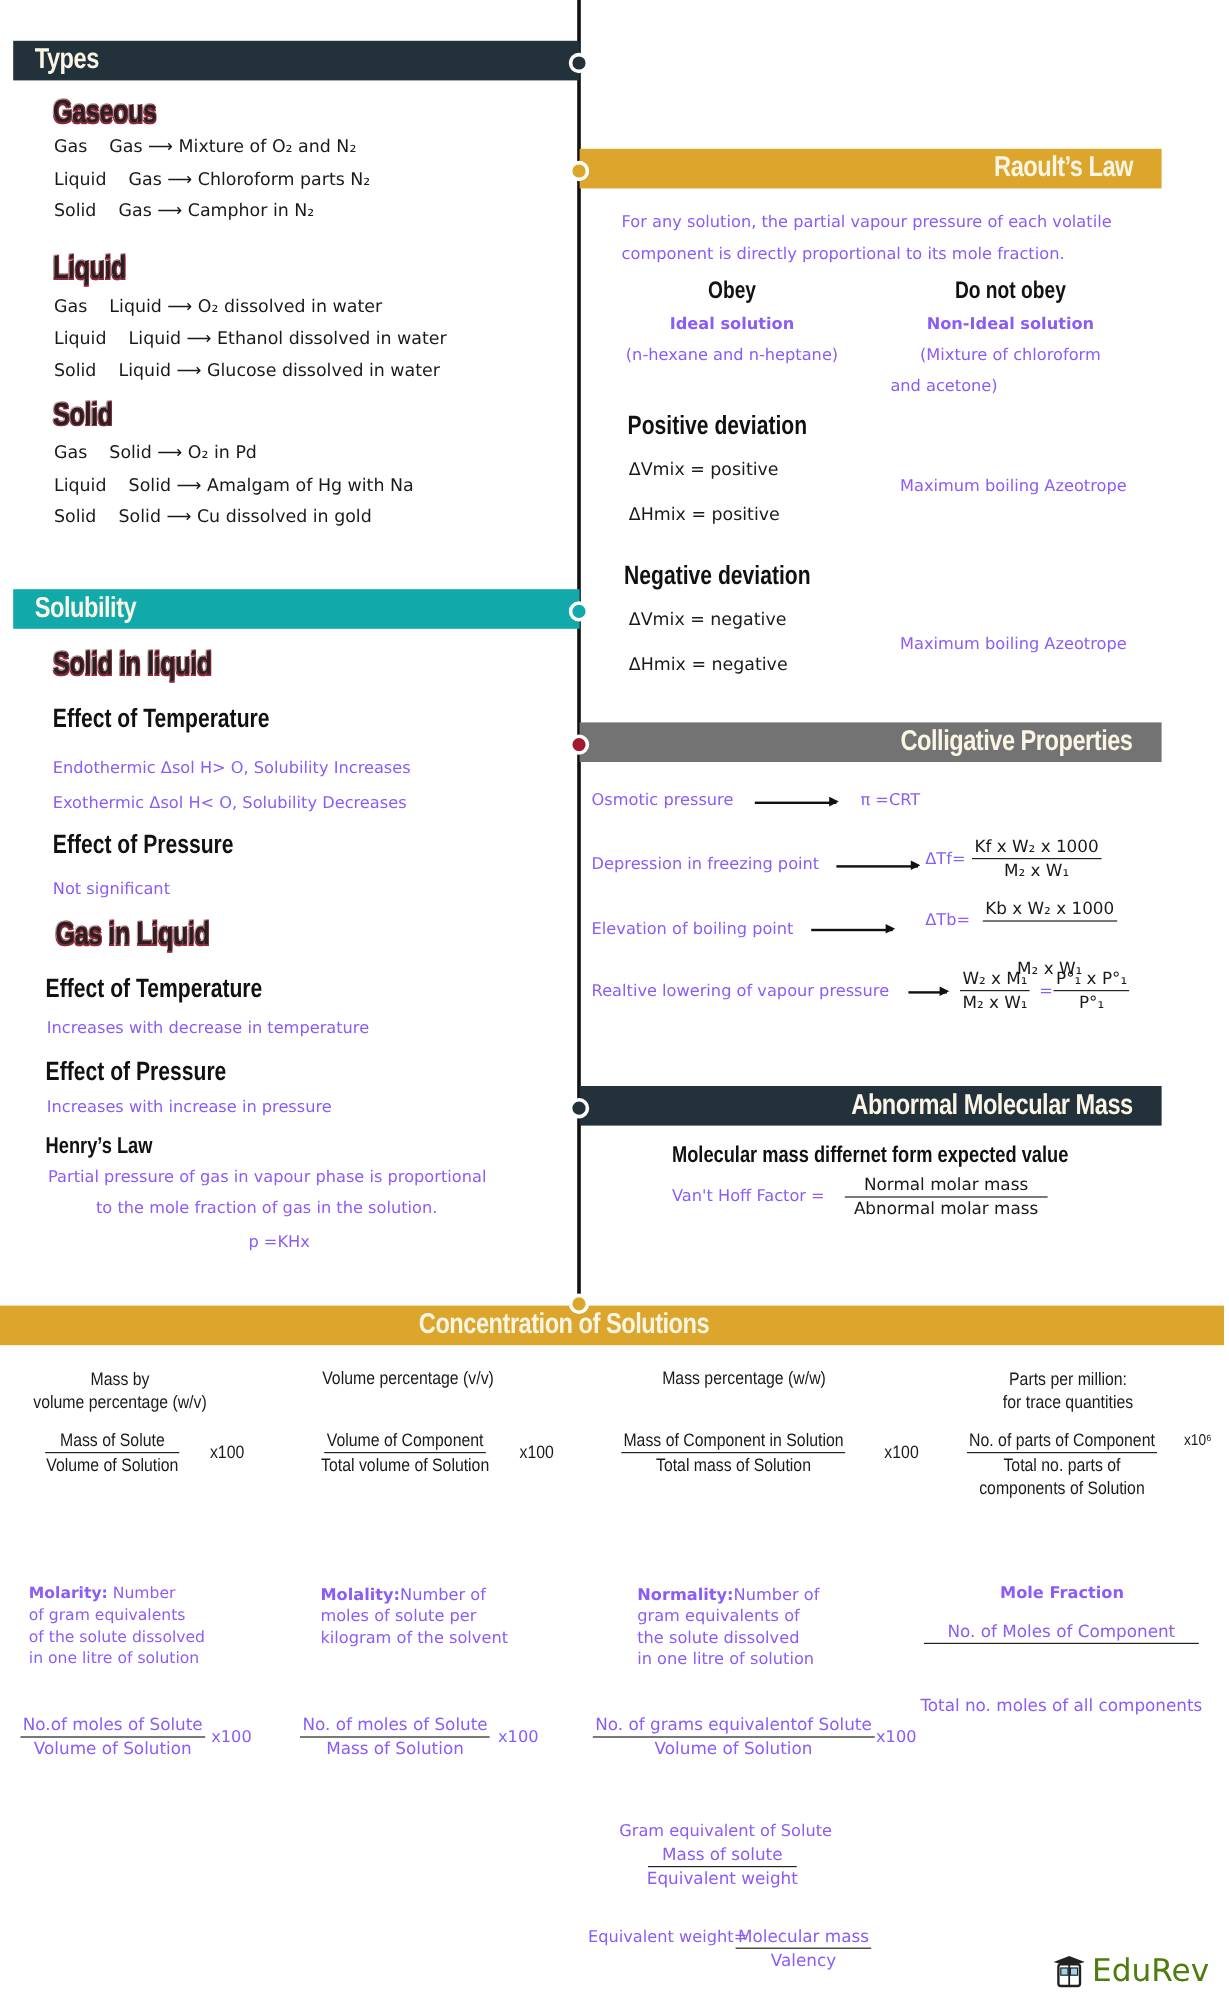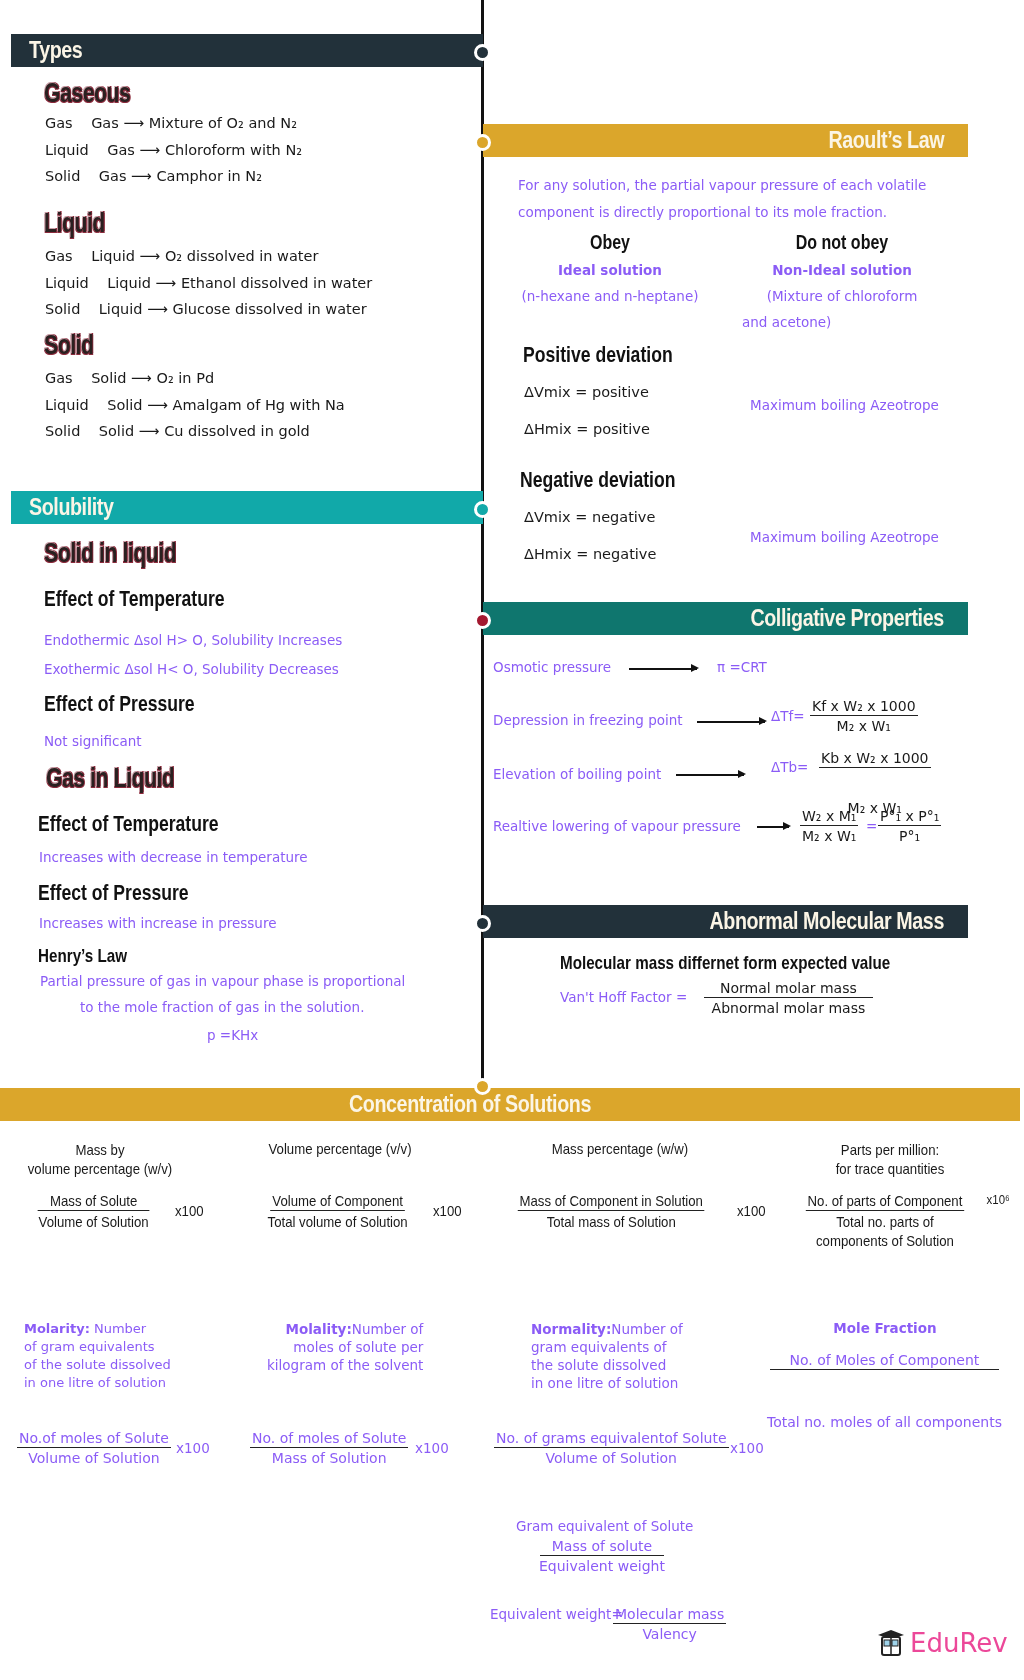--- a/index.html
+++ b/index.html
@@ -24,21 +24,21 @@
   .ts { font-size:13.5px; color:#8b5cf6; }
   .bold { font-weight:bold; }
   .frac { position:absolute; display:inline-flex; flex-direction:column; align-items:center; font-size:14px; }
   .frac .num { padding:0 2px 1px 2px; border-bottom:1.5px solid #222; white-space:nowrap; }
   .frac .den { padding-top:2px; white-space:nowrap; text-align:center; }
   .arrow { position:absolute; height:1.5px; background:#111; }
   .arrow::after { content:""; position:absolute; right:-2px; top:-4px; border-left:8px solid #111;
                   border-top:4.5px solid transparent; border-bottom:4.5px solid transparent; }
   .cond { font-family:"Liberation Sans", sans-serif; font-size:15px; transform:scaleX(0.88); transform-origin:center center; }
   .logo { position:absolute; left:876px; top:1628px; display:flex; align-items:center; }
-  .logo-text { font-family:"DejaVu Sans", sans-serif; font-size:26px; color:#ec4899; margin-left:4px; }
+  .logo-text { font-family:"DejaVu Sans", sans-serif; font-size:26px; color:#4d7c0f; margin-left:4px; }
 </style>
 </head>
 <body>
 
 <div class="vline"></div>
 
 <div class="banner" style="left:11px; top:34px; width:472px; background:#22313a;">
   <span class="title left-title">Types</span>
 </div>
 <div class="dot" style="left:474px; top:44px; background:#22313a;"></div>
@@ -47,21 +47,21 @@
 <div class="abs t" style="left:45px; top:115px;">
   <span>Gas</span>&nbsp;&nbsp;&nbsp;
   <span>Gas</span>
   <span>⟶</span>
   <span>Mixture of O₂ and N₂</span>
 </div>
 <div class="abs t" style="left:45px; top:142px;">
   <span>Liquid</span>&nbsp;&nbsp;&nbsp;
   <span>Gas</span>
   <span>⟶</span>
-  <span>Chloroform with N₂</span>
+  <span>Chloroform parts N₂</span>
 </div>
 <div class="abs t" style="left:45px; top:168px;">
   <span>Solid</span>&nbsp;&nbsp;&nbsp;
   <span>Gas</span>
   <span>⟶</span>
   <span>Camphor in N₂</span>
 </div>
 
 <div class="abs sub" style="left:44px; top:208px;">Liquid</div>
 <div class="abs t" style="left:45px; top:248px;">
@@ -145,21 +145,21 @@
 <div class="abs sub" style="left:46px; top:763px;">Gas in Liquid</div>
 <div class="abs h2" style="left:38px; top:811px;">Effect of Temperature</div>
 <div class="abs ts" style="left:39px; top:849px;">Increases with decrease in temperature</div>
 <div class="abs h2" style="left:38px; top:880px;">Effect of Pressure</div>
 <div class="abs ts" style="left:39px; top:915px;">Increases with increase in pressure</div>
 <div class="abs h2" style="left:38px; top:945px; font-size:19px;">Henry’s Law</div>
 <div class="abs ts" style="left:40px; top:973px;">Partial pressure of gas in vapour phase is proportional</div>
 <div class="abs ts" style="left:80px; top:999px;">to the mole fraction of gas in the solution.</div>
 <div class="abs ts" style="left:207px; top:1027px;">p =KHx</div>
 
-<div class="banner" style="left:483px; top:602px; width:485px; background:#0f766e;">
+<div class="banner" style="left:483px; top:602px; width:485px; background:#737373;">
   <span class="title right-title">Colligative Properties</span>
 </div>
 <div class="dot" style="left:474px; top:612px; background:#a3182f;"></div>
 
 <div class="abs ts" style="left:493px; top:659px;">Osmotic pressure</div>
 <div class="arrow" style="left:629px; top:668px; width:68px;"></div>
 <div class="abs ts" style="left:717px; top:659px;">π =CRT</div>
 
 <div class="abs ts" style="left:493px; top:712px;">Depression in freezing point</div>
 <div class="arrow" style="left:697px; top:721px; width:68px;"></div>
@@ -246,21 +246,21 @@
   <div>of gram equivalents</div>
   <div>of the solute dissolved</div>
   <div>in one litre of solution</div>
 </div>
 <div class="frac ts" style="left:17px; top:1430px;">
   <span class="num">No.of moles of Solute</span>
   <span class="den">Volume of Solution</span>
 </div>
 <div class="abs ts" style="left:176px; top:1440px;">x100</div>
 
-<div class="abs ts" style="left:267px; top:1320px; line-height:18px; font-size:13.5px;text-align:right;">
+<div class="abs ts" style="left:267px; top:1320px; line-height:18px; font-size:13.5px;">
   <div><span class="bold">Molality:</span><span>Number of</span></div>
   <div>moles of solute per</div>
   <div>kilogram of the solvent</div>
 </div>
 <div class="frac ts" style="left:250px; top:1430px;">
   <span class="num">No. of moles of Solute</span>
   <span class="den">Mass of Solution</span>
 </div>
 <div class="abs ts" style="left:415px; top:1440px;">x100</div>
 

